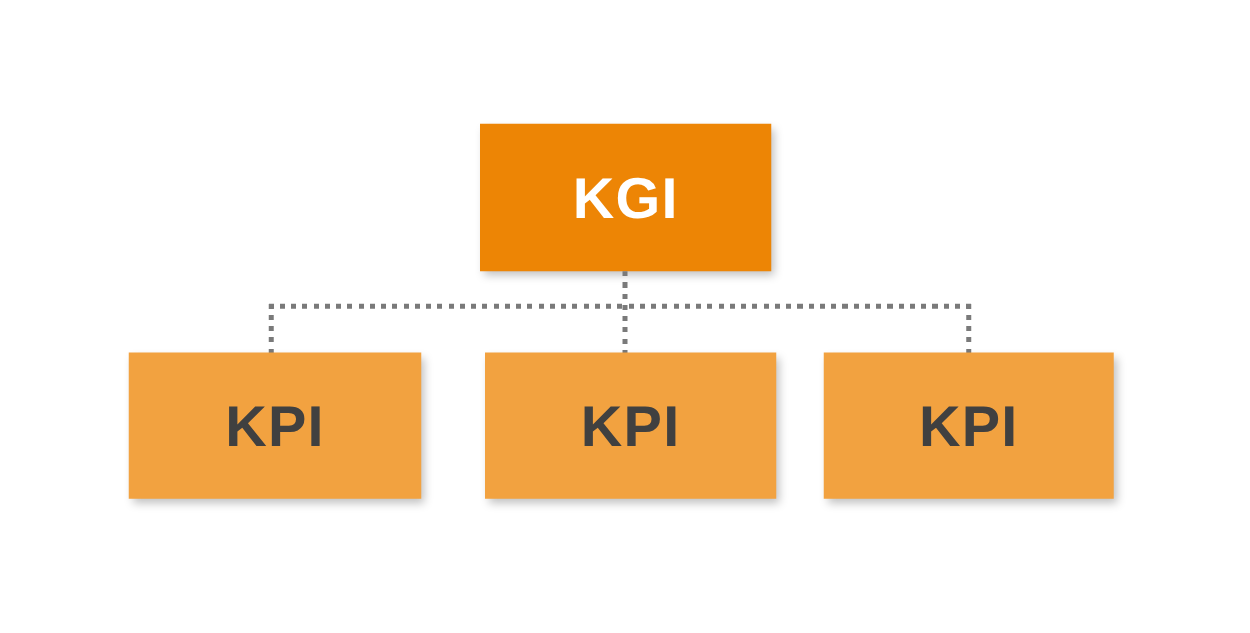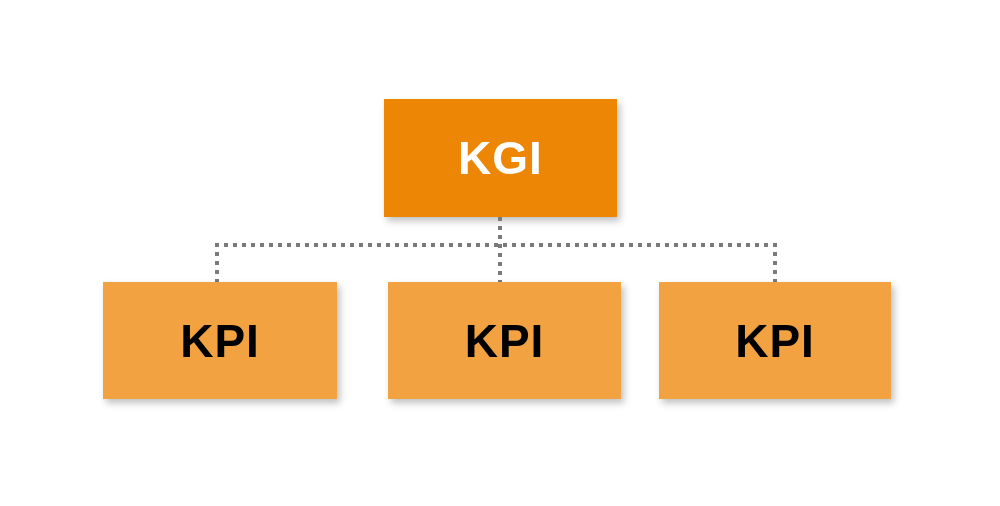--- a/index.html
+++ b/index.html
@@ -19,21 +19,21 @@
     position: absolute;
     display: flex;
     align-items: center;
     justify-content: center;
     box-shadow: 3px 4px 7px rgba(0,0,0,0.25);
   }
   .node .label {
     font-weight: bold;
     font-size: 46px;
     letter-spacing: 1px;
-    color: #000000;
+    color: #404040;
     line-height: 1;
     user-select: none;
   }
   .node-root  { left: 384px; top:  99px; width: 233px; height: 118px; }
   .node-kpi1  { left: 103px; top: 282px; width: 234px; height: 117px; }
   .node-kpi2  { left: 388px; top: 282px; width: 233px; height: 117px; }
   .node-kpi3  { left: 659px; top: 282px; width: 232px; height: 117px; }
 
   
   .connector { position: absolute; }

